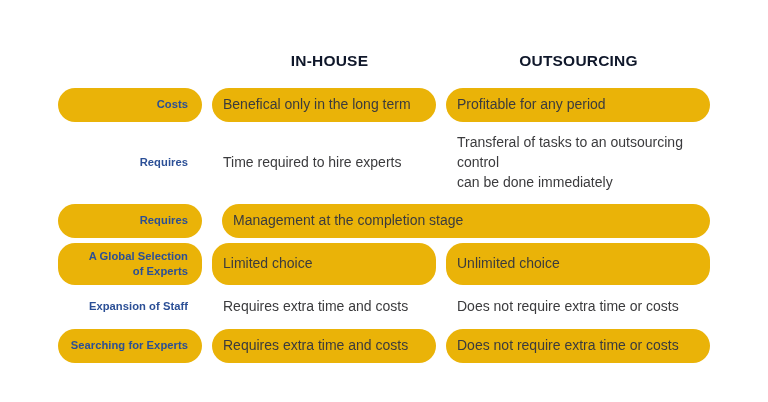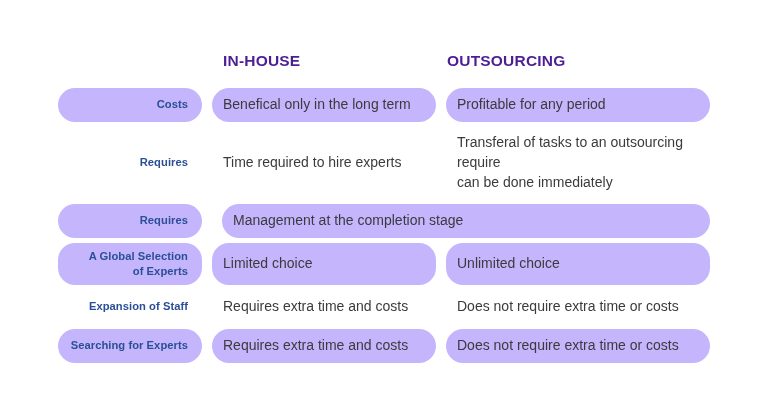--- a/index.html
+++ b/index.html
@@ -36,24 +36,25 @@
     width: 144px;
     flex: 0 0 144px;
   }
   .col-gap {
     width: 10px;
     flex: 0 0 10px;
   }
   .head-cell {
     font-size: 15.5px;
     font-weight: bold;
-    color: #4c1d95;
+    color: #0f172a;
     letter-spacing: 0.2px;
     line-height: 1.2;
     white-space: nowrap;
+    text-align: center;
   }
   .head-inhouse {
     flex: 0 0 224px;
     width: 224px;
     padding-left: 11px;
     box-sizing: border-box;
   }
   .head-outsourcing {
     flex: 1 1 auto;
     padding-left: 11px;
@@ -77,21 +78,21 @@
 
   .cell {
     box-sizing: border-box;
     display: flex;
     align-items: center;
     border-radius: 17px;
     background: transparent;
     min-height: 34px;
   }
   .row.banded .cell {
-    background: #c4b5fd;
+    background: #eab308;
   }
 
   .cell-label {
     flex: 0 0 144px;
     width: 144px;
     justify-content: flex-end;
     padding: 6px 14px 6px 10px;
     text-align: right;
   }
   .cell-label .txt {
@@ -155,21 +156,21 @@
       <div class="row">
         <div class="cell cell-label">
           <span class="txt">Requires</span>
         </div>
         <div class="gap"></div>
         <div class="cell cell-inhouse">
           <span class="txt">Time required to hire experts</span>
         </div>
         <div class="gap"></div>
         <div class="cell cell-outsourcing">
-          <span class="txt">Transferal of tasks to an outsourcing require
+          <span class="txt">Transferal of tasks to an outsourcing control
 can be done immediately</span>
         </div>
       </div>
       <div class="row banded">
         <div class="cell cell-label">
           <span class="txt">Requires</span>
         </div>
         <div class="gap"></div>
         <div class="gap"></div>
         <div class="cell cell-outsourcing">

